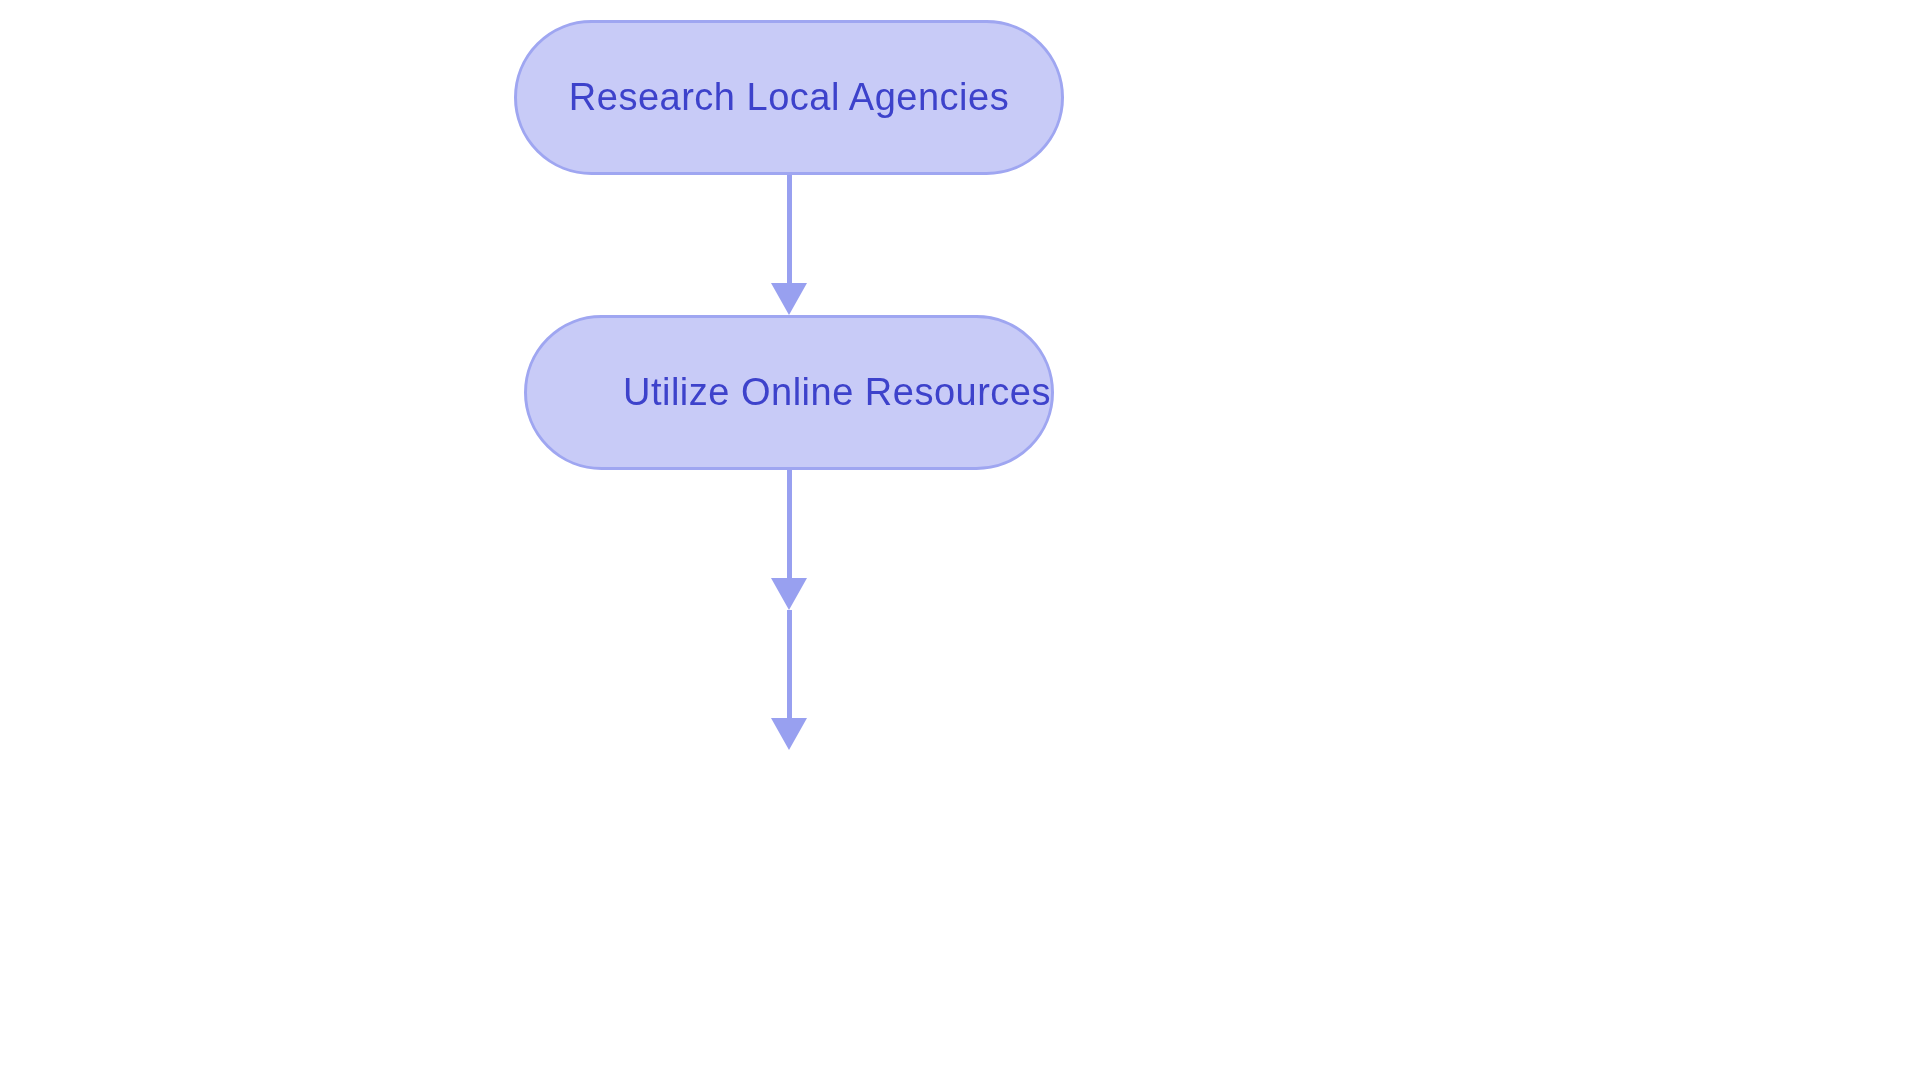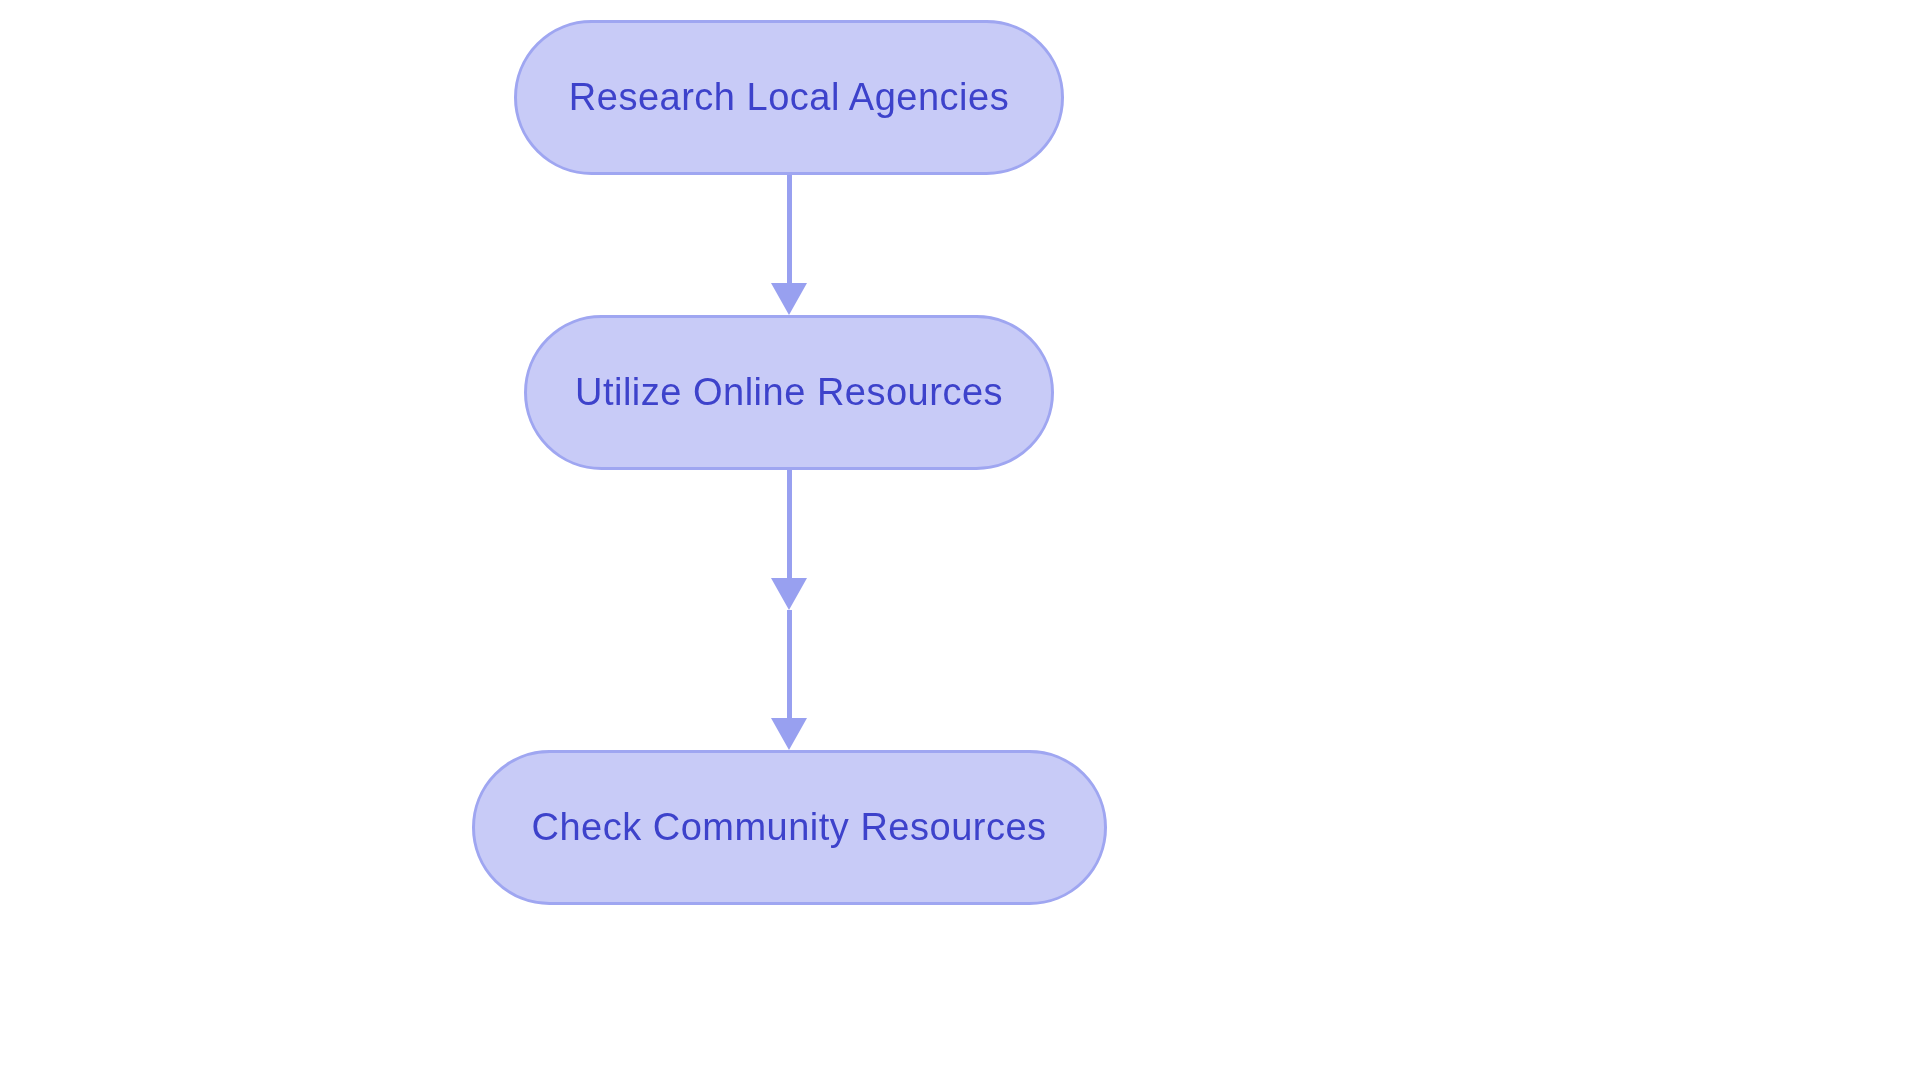--- a/index.html
+++ b/index.html
@@ -33,21 +33,21 @@
     flex:0 0 auto;
   }
   .node-label{
     color:var(--node-text);
     font-size:38px;
     font-weight:400;
     letter-spacing:0.5px;
     white-space:nowrap;
   }
   .node-1{width:550px;}
-  .node-2{width:530px;}
+  .node-2{width:530px;justify-content:flex-end;}
   .node-3{width:575px;}
   .node-4{width:635px;}
   .connector{
     height:140px;
     flex:0 0 auto;
     display:flex;
     flex-direction:column;
     align-items:center;
   }
   .arrow-line{
@@ -85,17 +85,14 @@
     <div class="arrow-line"></div>
     <div class="arrow-head"></div>
   </div>
 
 
   <div class="connector">
     <div class="arrow-line"></div>
     <div class="arrow-head"></div>
   </div>
 
-  <div class="node node-4">
-    <span class="node-label">Check Community Resources</span>
-  </div>
 
 </div>
 
 </body></html>

